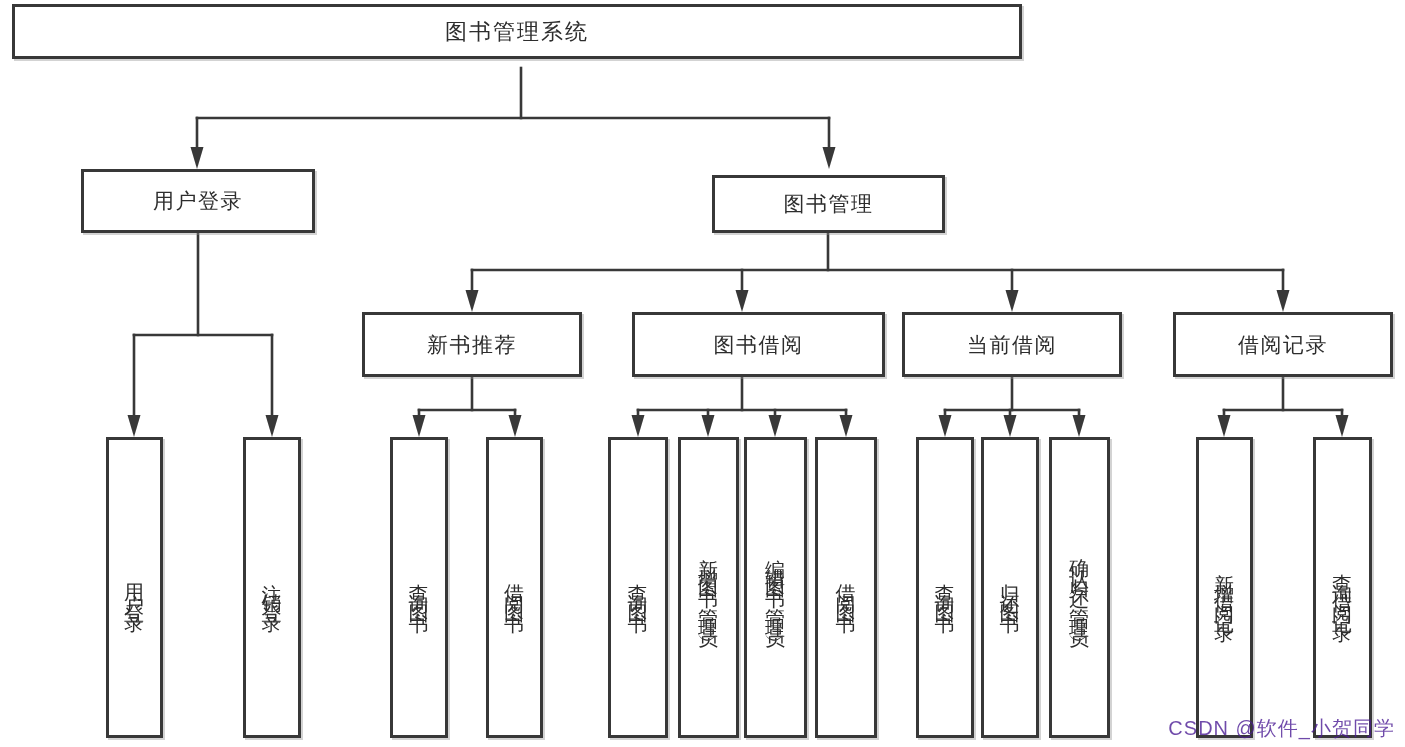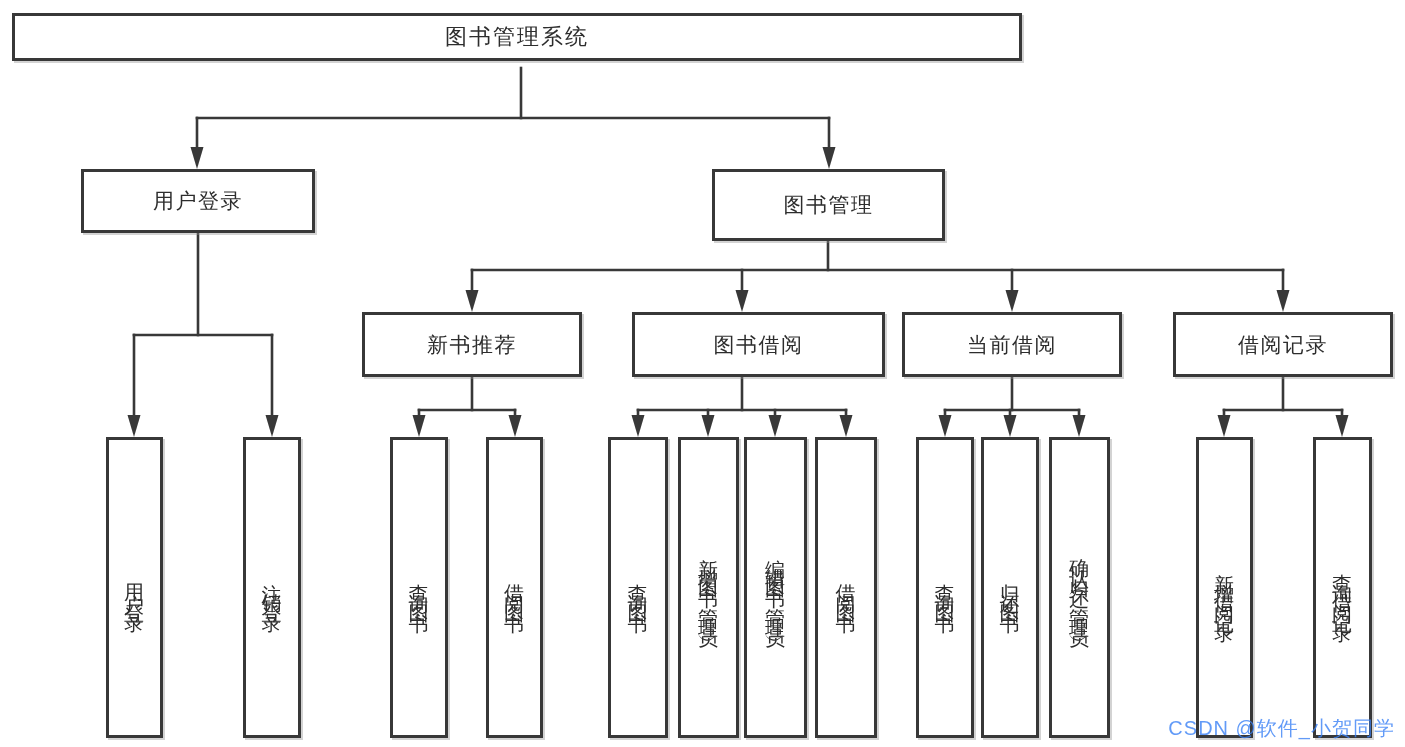--- a/index.html
+++ b/index.html
@@ -16,21 +16,21 @@
     box-shadow:2px 2px 0 rgba(145,145,145,0.40);
   }
   .hnode{font-size:21px;letter-spacing:1.5px;}
   .root{font-size:22px;letter-spacing:2px;}
   .vnode .vtext{
     writing-mode:vertical-rl;text-orientation:mixed;
     font-size:20px;line-height:1;letter-spacing:10px;color:#2d2d2d;
   }
   .watermark{
     position:absolute;right:10px;bottom:5px;z-index:3;
-    font-size:20px;color:#3b82f6;opacity:0.8;letter-spacing:1px;white-space:nowrap;
+    font-size:20px;color:#4c1d95;opacity:0.8;letter-spacing:1px;white-space:nowrap;
   }
 </style>
 </head>
 <body>
 
 <div class="canvas">
 
   <svg class="connectors" width="1405" height="747" id="connector-svg">
       <line x1="521" y1="68" x2="521" y2="118"></line>
       <line x1="198" y1="233" x2="198" y2="335"></line>
@@ -79,28 +79,28 @@
       <line x1="1010" y1="410" x2="1010" y2="417"></line>
       <polygon points="1003.5,415 1016.5,415 1010,437"></polygon>
       <line x1="1079" y1="410" x2="1079" y2="417"></line>
       <polygon points="1072.5,415 1085.5,415 1079,437"></polygon>
       <line x1="1224" y1="410" x2="1224" y2="417"></line>
       <polygon points="1217.5,415 1230.5,415 1224,437"></polygon>
       <line x1="1342" y1="410" x2="1342" y2="417"></line>
       <polygon points="1335.5,415 1348.5,415 1342,437"></polygon>
     </svg>
 
-  <div class="node hnode root" style="left:12px;top:13px;width:1010px;height:48px;">
+  <div class="node hnode root" style="left:12px;top:4px;width:1010px;height:55px;">
     <span>图书管理系统</span>
   </div>
 
   <div class="node hnode" style="left:81px;top:169px;width:234px;height:64px;">
     <span>用户登录</span>
   </div>
-  <div class="node hnode" style="left:712px;top:169px;width:233px;height:72px;">
+  <div class="node hnode" style="left:712px;top:175px;width:233px;height:58px;">
     <span>图书管理</span>
   </div>
 
   <div class="node hnode" style="left:362px;top:312px;width:220px;height:65px;text-align:center;">
     <span>新书推荐</span>
   </div>
   <div class="node hnode" style="left:632px;top:312px;width:253px;height:65px;">
     <span>图书借阅</span>
   </div>
   <div class="node hnode" style="left:902px;top:312px;width:220px;height:65px;">

